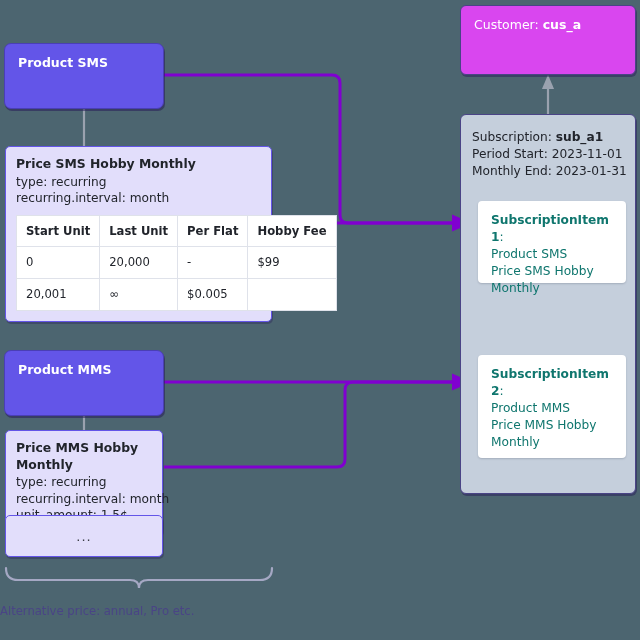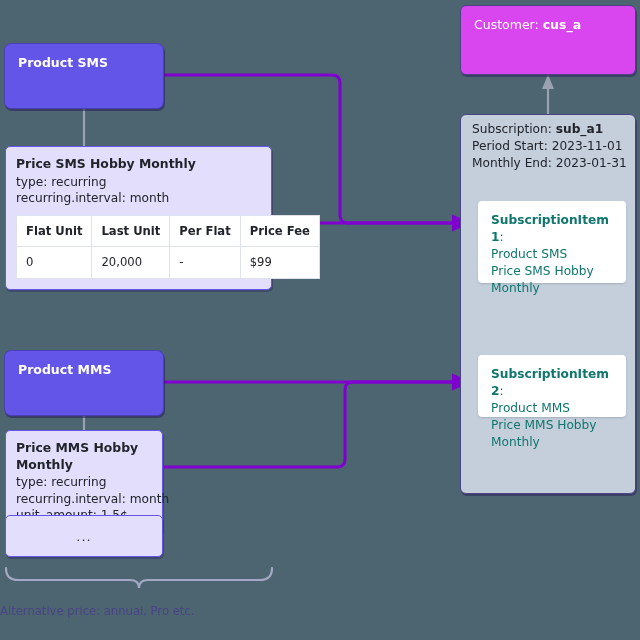--- a/index.html
+++ b/index.html
@@ -85,21 +85,21 @@
 
   .sub-container{
     background:#c5cfdc;
     border:1.6px solid #4a4486;
     border-radius:6px;
     box-shadow:1px 2px 0 rgba(40,30,90,.5);
     color:#21242b;
   }
   .sub-meta{
     position:absolute;
-    left:11px;top:6px;
+    left:11px;top:14px;
     font-size:12.2px;
     line-height:17px;
     white-space:nowrap;
   }
   .sub-meta b{font-weight:bold;}
 
   .sub-item{
     position:absolute;
     background:#ffffff;
     border-radius:4px;
@@ -157,33 +157,39 @@
   </div>
 
   <div class="node price-node" style="left:5px;top:146px;width:267px;">
     <div class="price-title">Price SMS Hobby Monthly</div>
     <div class="price-attr">type: recurring</div>
     <div class="price-attr">recurring.interval: month</div>
 
     <table class="tier-table">
       <thead>
         <tr>
-          <th>Flat Unit</th>
+          <th>Start Unit</th>
           <th>Last Unit</th>
           <th>Per Flat</th>
-          <th>Price Fee</th>
+          <th>Hobby Fee</th>
         </tr>
       </thead>
       <tbody>
         <tr>
           <td>0</td>
           <td>20,000</td>
           <td>-</td>
           <td>$99</td>
         </tr>
+        <tr>
+          <td>20,001</td>
+          <td>∞</td>
+          <td>$0.005</td>
+          <td></td>
+        </tr>
       </tbody>
     </table>
   </div>
 
   <div class="node product-node" style="left:4px;top:350px;width:160px;height:66px;">
     <span>Product MMS</span>
   </div>
 
   <div class="node price-node" style="left:5px;top:430px;width:158px;">
     <div class="price-title">Price MMS Hobby Monthly</div>
@@ -210,20 +216,20 @@
       <div><span>Period Start: </span><span>2023-11-01</span></div>
       <div><span>Monthly End: </span><span>2023-01-31</span></div>
     </div>
 
     <div class="sub-item" style="left:17px;top:86px;width:148px;height:82px;">
       <div><span class="si-title">SubscriptionItem 1</span><span>:</span></div>
       <div>Product SMS</div>
       <div>Price SMS Hobby Monthly</div>
     </div>
 
-    <div class="sub-item" style="left:17px;top:240px;width:148px;height:62px;">
+    <div class="sub-item" style="left:17px;top:240px;width:148px;height:103px;">
       <div><span class="si-title">SubscriptionItem 2</span><span>:</span></div>
       <div>Product MMS</div>
       <div>Price MMS Hobby Monthly</div>
     </div>
   </div>
 
 </div>
 
 </body></html>

